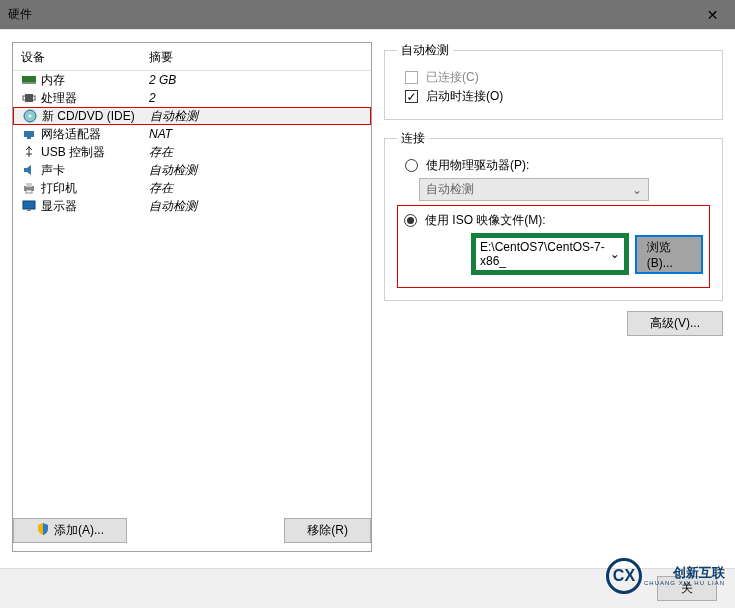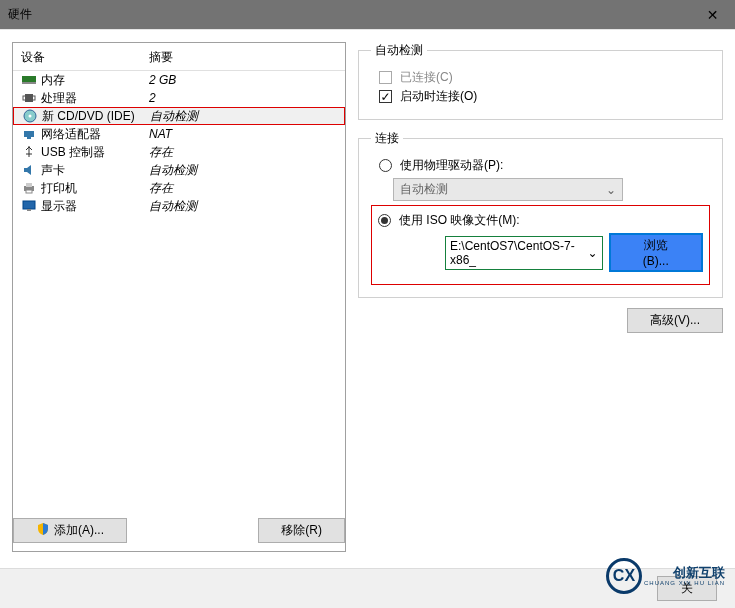--- a/index.html
+++ b/index.html
@@ -21,23 +21,23 @@
   .btn { background: #e1e1e1; border: 1px solid #adadad; padding: 3px 22px; min-width: 78px; text-align: center; display: inline-flex; align-items: center; justify-content: center; gap: 4px; }
   .right-panel { flex: 1; }
   fieldset { border: 1px solid #d0d0d0; padding: 8px 12px 12px 12px; margin: 0 0 10px 0; }
   legend { padding: 0 4px; }
   .chk-row { display: flex; align-items: center; gap: 8px; margin: 2px 0 2px 8px; }
   .chk { width: 13px; height: 13px; border: 1px solid #333; display: inline-flex; align-items: center; justify-content: center; }
   .chk.disabled { border-color: #aaa; color: #aaa; }
   .radio { width: 13px; height: 13px; border: 1px solid #333; border-radius: 50%; display: inline-flex; align-items: center; justify-content: center; }
   .radio .dot { width: 7px; height: 7px; background: #333; border-radius: 50%; }
   .combo { background: #e8e8e8; border: 1px solid #b5b5b5; padding: 2px 6px; width: 230px; color: #666; margin: 4px 0 4px 22px; display: flex; justify-content: space-between; align-items: center; }
-  .txt-input { border: 1px solid #15803d; padding: 2px 4px; width: 176px; display: flex; justify-content: space-between; align-items: center; margin-left: 45px; }
+  .txt-input { border: 5px solid #15803d; padding: 2px 4px; width: 176px; display: flex; justify-content: space-between; align-items: center; margin-left: 45px; }
   .iso-row { display: flex; gap: 6px; margin: 4px 0 4px 22px; align-items: center; }
-  .browse-btn { border: 2px solid #0078d7; background: #3b82f6; padding: 2px 23px; text-align: center; }
+  .browse-btn { border: 2px solid #0078d7; background: #a3a3a3; padding: 2px 10px; }
   .highlight-box { border: 1px solid #d00; padding: 4px 6px 8px 6px; margin-top: 4px; }
   .adv-row { display: flex; justify-content: flex-end; margin-top: 4px; }
   .footer { position: absolute; bottom: 0; left: 0; right: 0; height: 40px; border-top: 1px solid #dcdcdc; display: flex; align-items: center; justify-content: flex-end; padding-right: 18px; background: #f0f0f0; }
   .logo { position: absolute; right: 10px; bottom: 14px; display: flex; align-items: center; gap: 2px; color: #333; }
   .logo-circle { width: 36px; height: 36px; border: 3px solid #0a3a6a; border-radius: 50%; display: flex; align-items: center; justify-content: center; color: #0a3a6a; font-weight: bold; font-size: 16px; position: relative; }
   .logo-txt { font-size: 13px; font-weight: bold; color:#10416d; line-height: 1.1; text-align: right; }
   .logo-sub { font-size: 6px; color:#10416d; letter-spacing: 1px; }
 </style>
 </head>
 <body>

